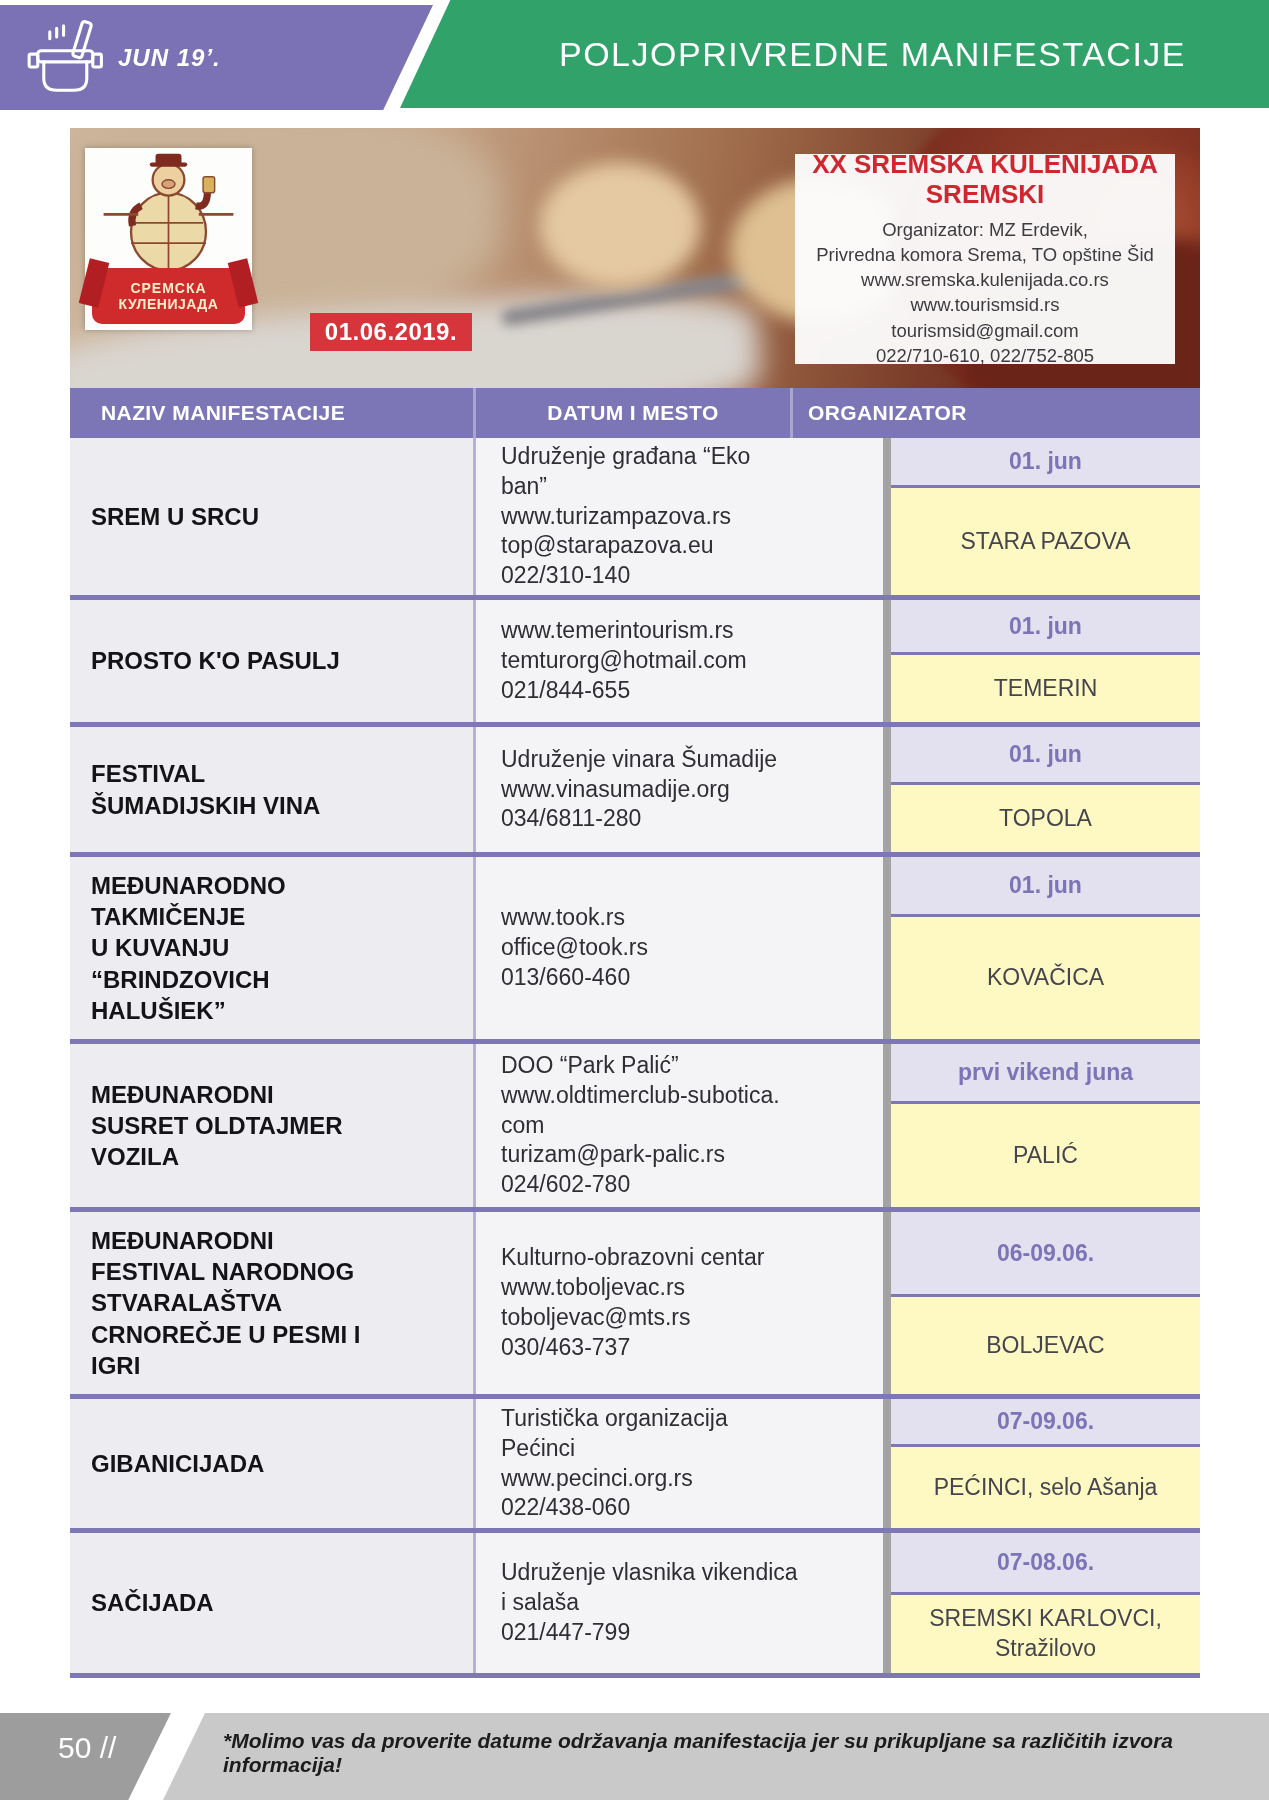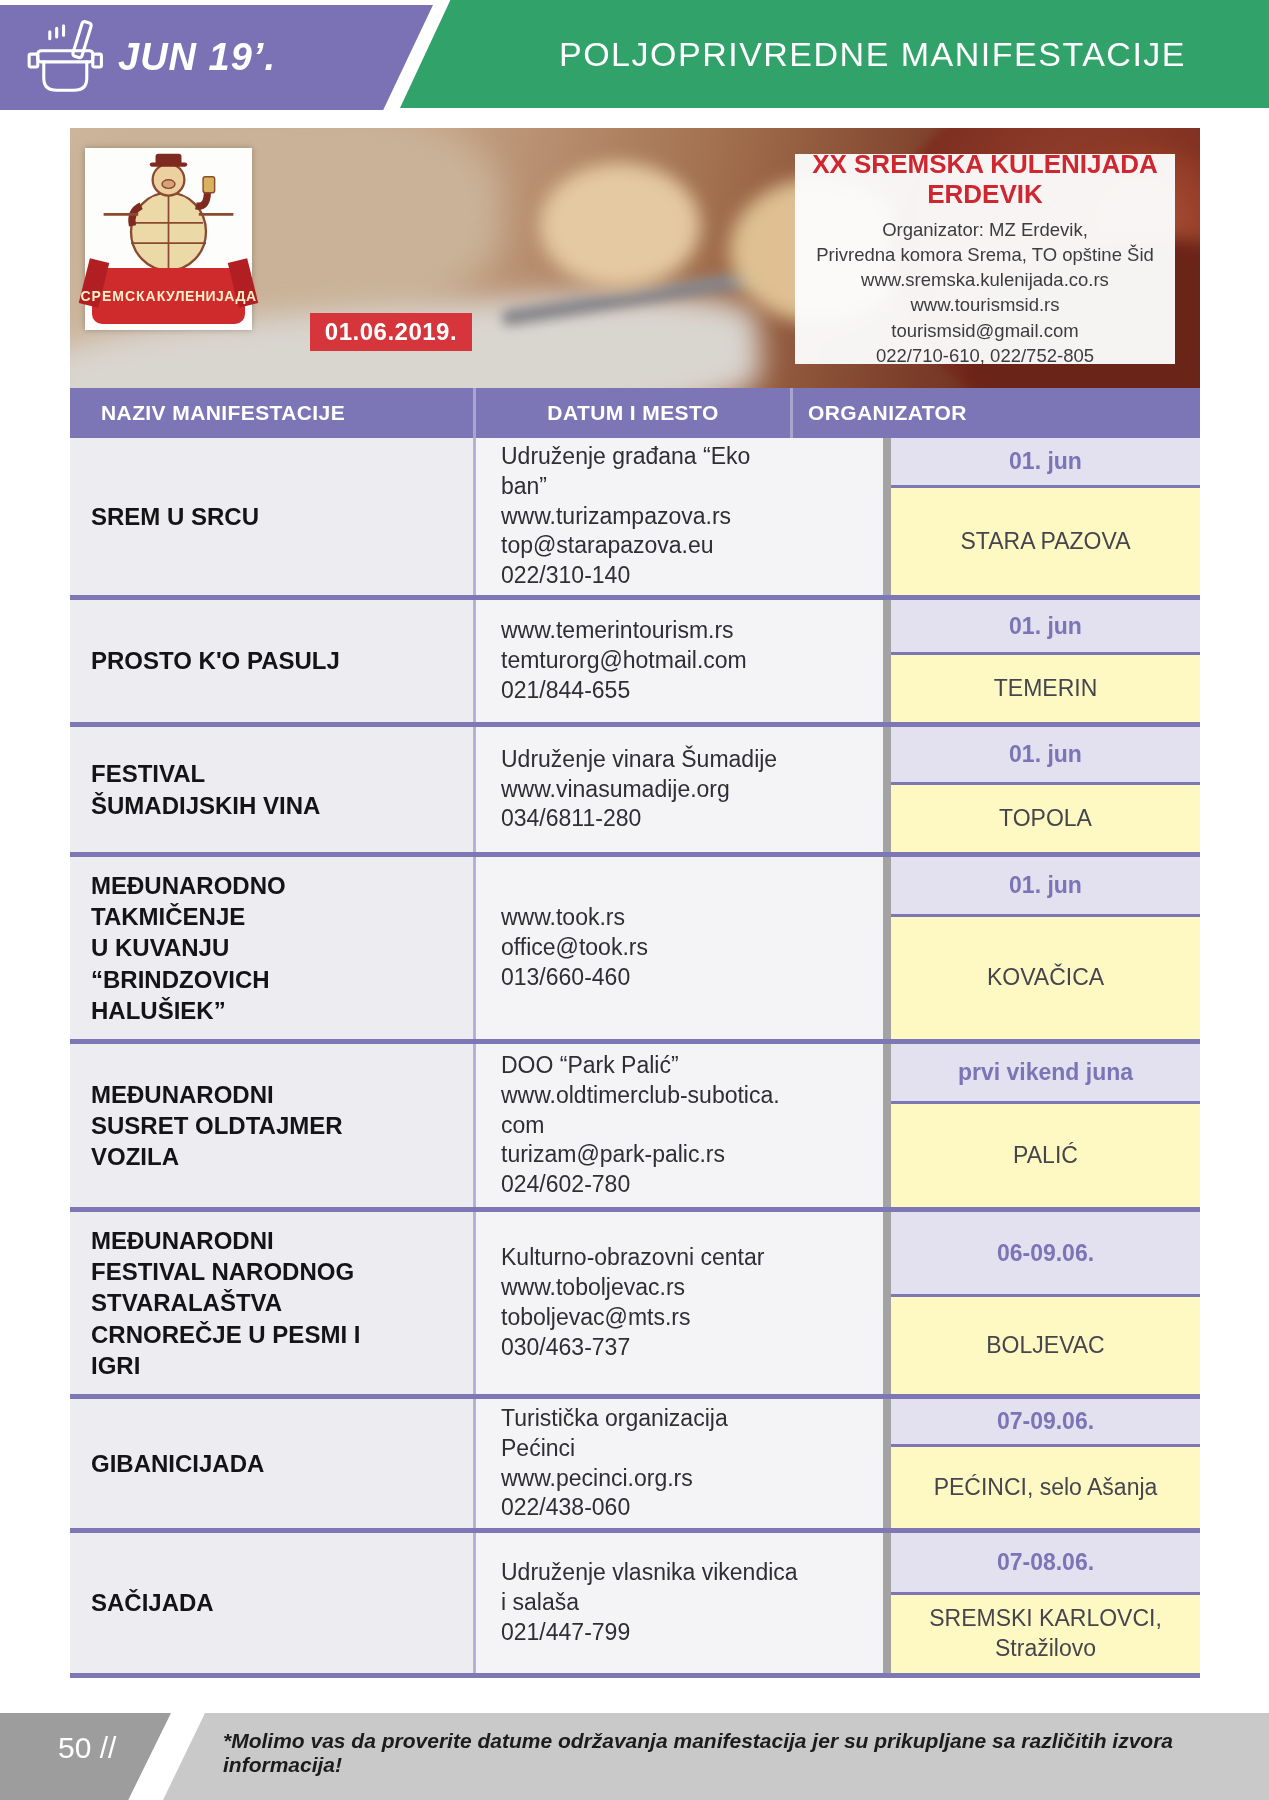--- a/index.html
+++ b/index.html
@@ -7,21 +7,21 @@
   .page { position:relative; width:1269px; height:1800px; background:#fff; overflow:hidden;
           font-family:"Liberation Sans", sans-serif; }
 
   
   .hdr { position:absolute; top:0; left:0; width:1269px; height:112px; }
   .hdr-purple { position:absolute; left:0; top:5px; width:433px; height:105px; background:#7a72b4;
                 clip-path:polygon(0 0,100% 0,88.5% 100%,0 100%);
                 display:flex; align-items:center; }
   .pot-icon { position:absolute; left:24px; top:11px; }
   .month-label { position:absolute; left:118px; top:0; height:100%; display:flex; align-items:center;
-                 color:#fff; font-size:38px; font-weight:bold; font-style:italic; letter-spacing:1px; }
+                 color:#fff; font-size:24px; font-weight:bold; font-style:italic; letter-spacing:1px; }
   .hdr-green { position:absolute; left:400px; top:0; width:869px; height:108px; background:#31a269;
                clip-path:polygon(5.8% 0,100% 0,100% 100%,0 100%);
                display:flex; align-items:center; justify-content:center; padding-left:76px;
                color:#fff; font-size:34px; letter-spacing:1.5px; }
 
   
   .banner { position:absolute; left:70px; top:128px; width:1130px; height:260px; overflow:hidden;
             background:linear-gradient(100deg,#cdb79e 0%,#c4a184 32%,#a3714f 55%,#7a3c28 76%,#5c1d12 100%); }
   .banner .blob { position:absolute; }
   .ph-board  { left:-30px; top:-20px; width:460px; height:210px; background:#c9b297; border-radius:40%; filter:blur(16px); }
@@ -32,21 +32,21 @@
   .ph-kulen1 { left:820px; top:-35px; width:440px; height:340px; border-radius:45%; filter:blur(5px); transform:rotate(14deg);
                background:radial-gradient(circle at 42% 38%, #964230 0%, #7c2d1e 55%, #5c1b10 100%); }
   .ph-kulen2 { left:890px; top:110px; width:380px; height:230px; background:#6b2418; border-radius:50%; filter:blur(8px); }
   .ph-spice  { left:960px; top:20px; width:220px; height:150px; border-radius:50%; filter:blur(7px);
                background:radial-gradient(circle at 50% 50%, #b05538 0%, #8a3522 70%, #702818 100%); }
 
   .logo-card { position:absolute; left:15px; top:20px; width:167px; height:182px; background:#fdfdfb; z-index:3;
                box-shadow:0 0 6px rgba(0,0,0,.25); }
   .logo-ribbon { position:absolute; left:7px; bottom:6px; width:153px; height:56px; background:#cf2b2c;
                  border-radius:14px 14px 10px 10px / 26px 26px 10px 10px;
-                 display:flex; flex-direction:row; align-items:center; justify-content:center; z-index:2; }
+                 display:flex; flex-direction:column; align-items:center; justify-content:center; z-index:2; }
   .logo-ribbon:before, .logo-ribbon:after { content:""; position:absolute; top:-8px; width:20px; height:46px;
                  background:#b21f22; z-index:-1; }
   .logo-ribbon:before { left:-8px; transform:rotate(14deg); }
   .logo-ribbon:after  { right:-8px; transform:rotate(-14deg); }
   .logo-ribbon .l1 { color:#fdeec9; font-size:14px; font-weight:bold; letter-spacing:1px; }
   .logo-ribbon .l2 { color:#fdeec9; font-size:14px; font-weight:bold; letter-spacing:.5px; }
 
   .date-badge { position:absolute; left:240px; top:185px; width:162px; height:38px; background:#d6363b; z-index:3;
                 display:flex; align-items:center; justify-content:center;
                 color:#fff; font-size:24px; font-weight:bold; letter-spacing:.5px; }
@@ -139,21 +139,21 @@
       <div class="logo-ribbon">
         <div class="l1">СРЕМСКА</div>
         <div class="l2">КУЛЕНИЈАДА</div>
       </div>
     </div>
 
     <div class="date-badge">01.06.2019.</div>
 
     <div class="info-panel">
       <div class="f-title">XX SREMSKA KULENIJADA</div>
-      <div class="f-title">ERDEVIK</div>
+      <div class="f-title">SREMSKI</div>
       <div class="f-details">Organizator: MZ Erdevik,
 Privredna komora Srema, TO opštine Šid
 www.sremska.kulenijada.co.rs
 www.tourismsid.rs
 tourismsid@gmail.com
 022/710-610, 022/752-805</div>
     </div>
   </div>
 
   <div class="etable">

